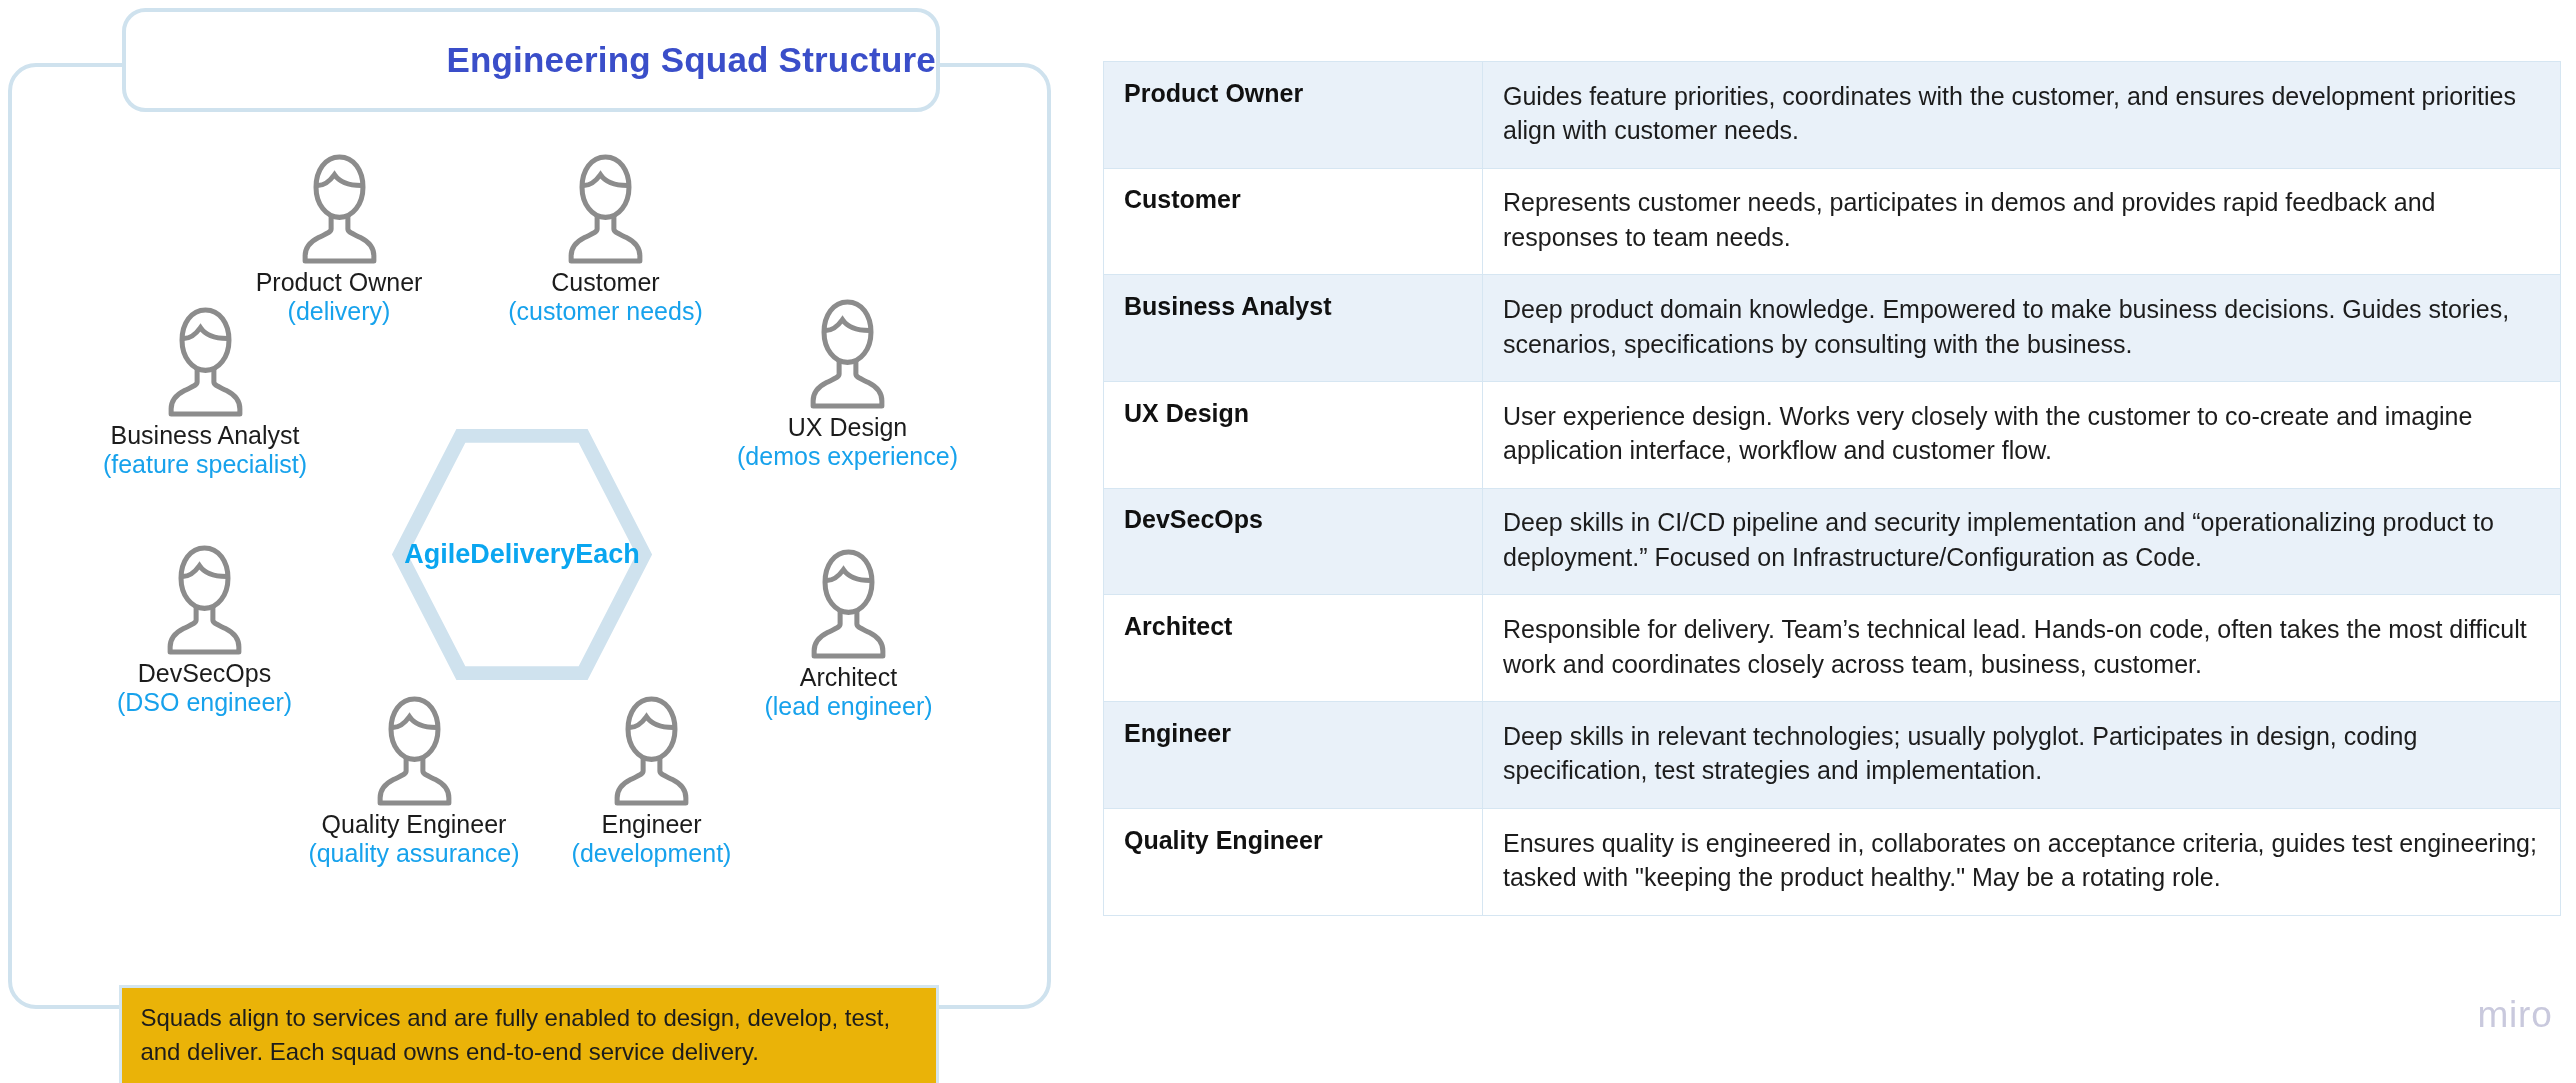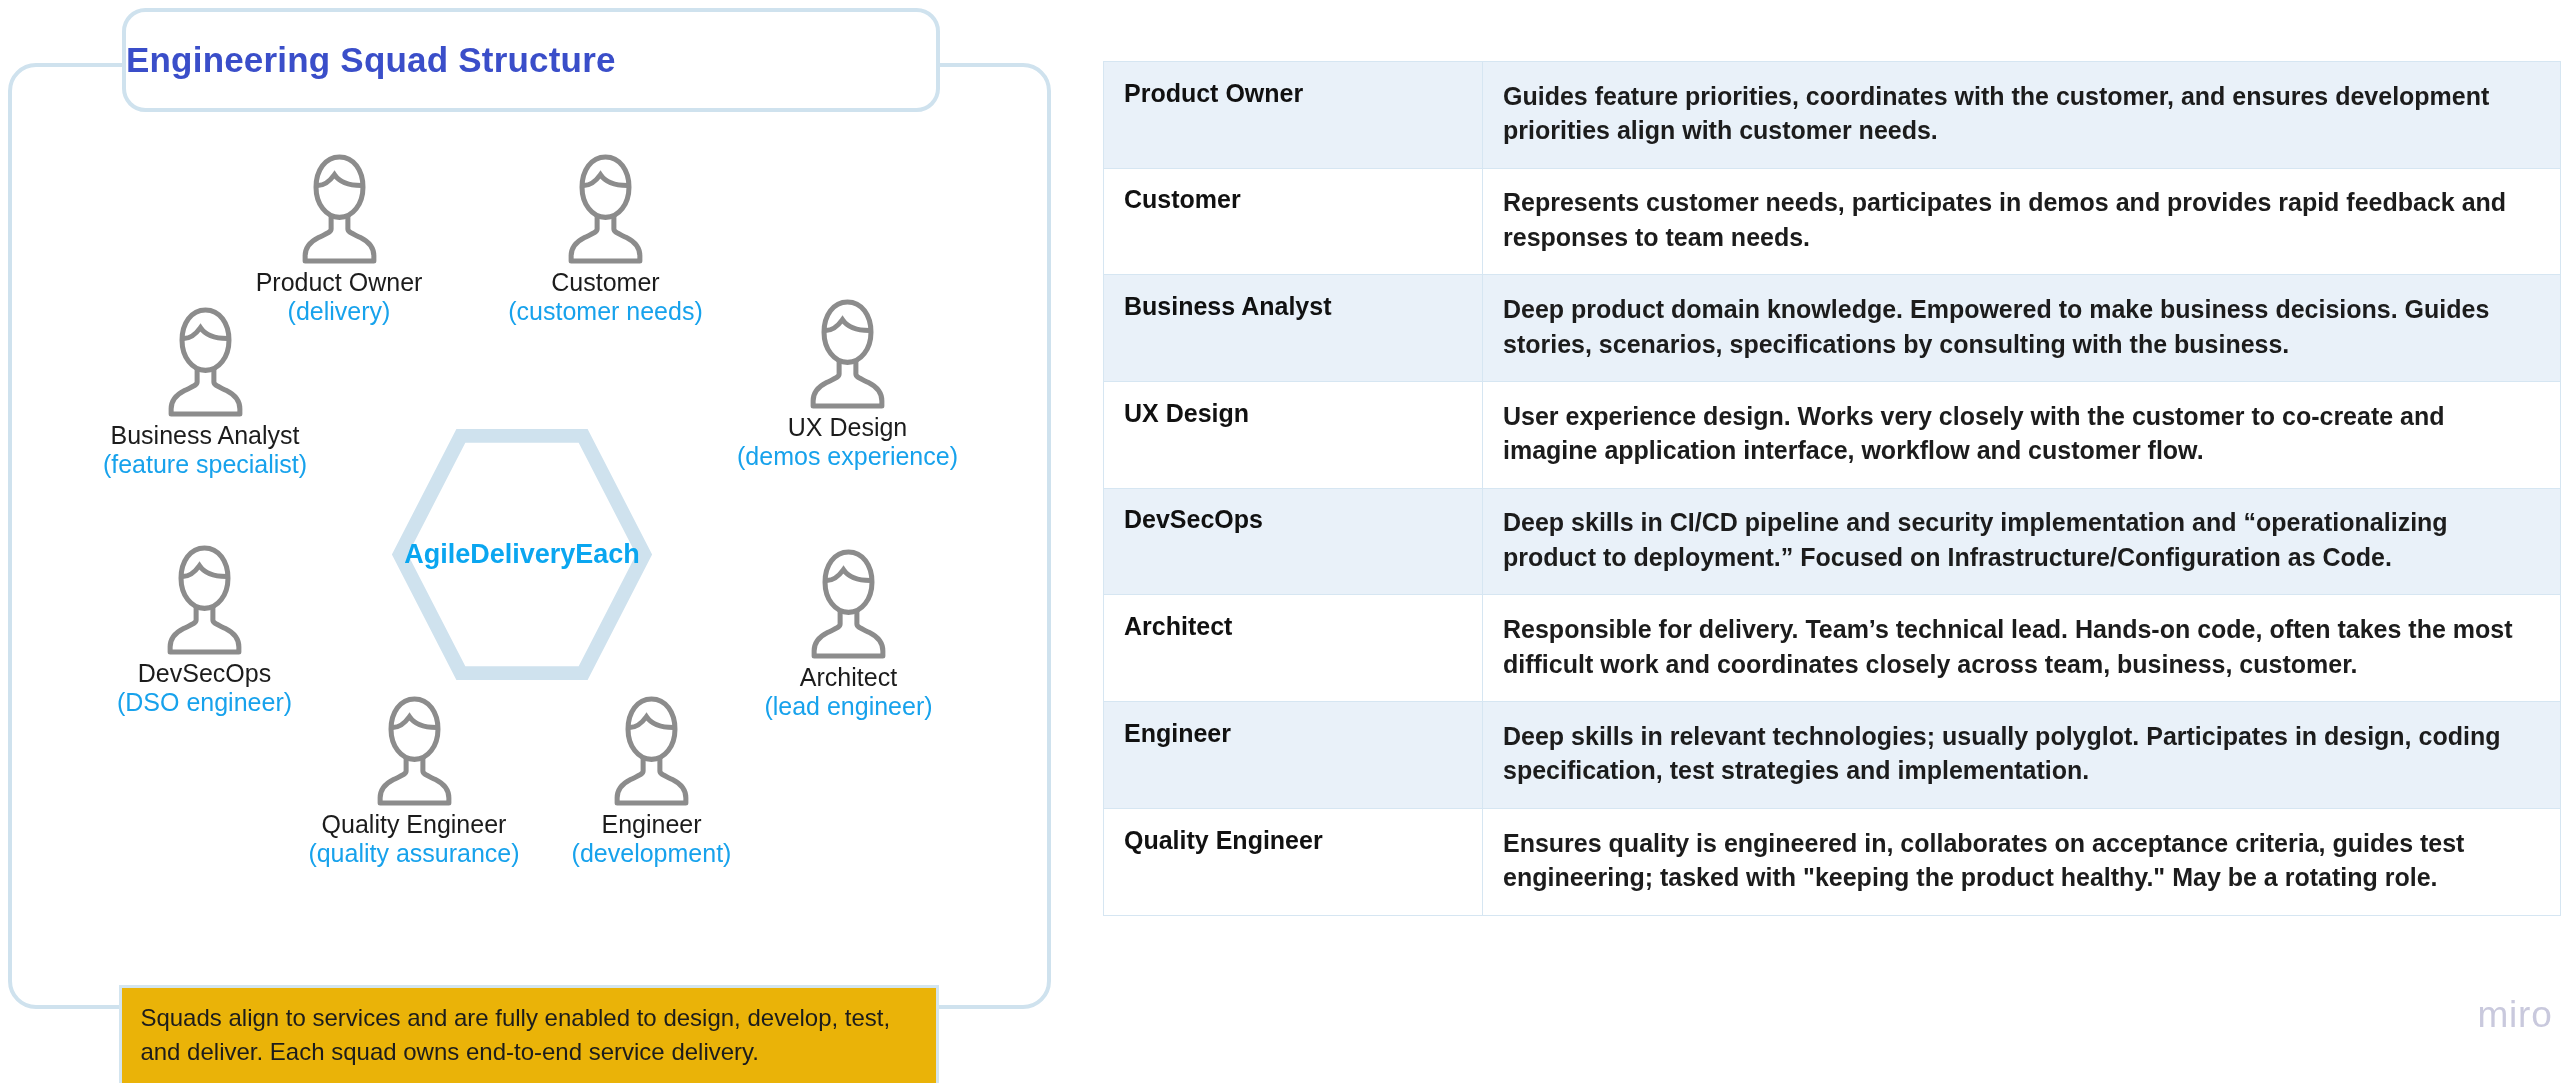--- a/index.html
+++ b/index.html
@@ -40,21 +40,21 @@
     left: 122px;
     top: 8.4px;
     width: 818px;
     height: 104px;
     border: 4.2px solid #cfe2ee;
     border-radius: 23.4px;
     box-sizing: border-box;
     background: #ffffff;
     display: flex;
     align-items: center;
-    justify-content: flex-start;
+    justify-content: flex-end;
     z-index: 5;
   }
   #title-card .title-text {
     font-size: 35px;
     font-weight: bold;
     color: #3a4ec9;
     letter-spacing: 0.2px;
   }
 
   
@@ -136,21 +136,20 @@
   #role-table tr.row-alt td {
     background: #e9f1f9;
   }
   #role-table tr.row-plain td {
     background: #ffffff;
   }
   #role-table td {
     border: 1.7px solid #d6e6f2;
     vertical-align: top;
     padding: 16.7px 20px 20px 20px;
-    font-weight: bold;
   }
   #role-table td.col-role {
     width: 338px;
     font-size: 25px;
     font-weight: bold;
     color: #111111;
     white-space: nowrap;
   }
   #role-table td.col-desc {
     font-size: 25px;

